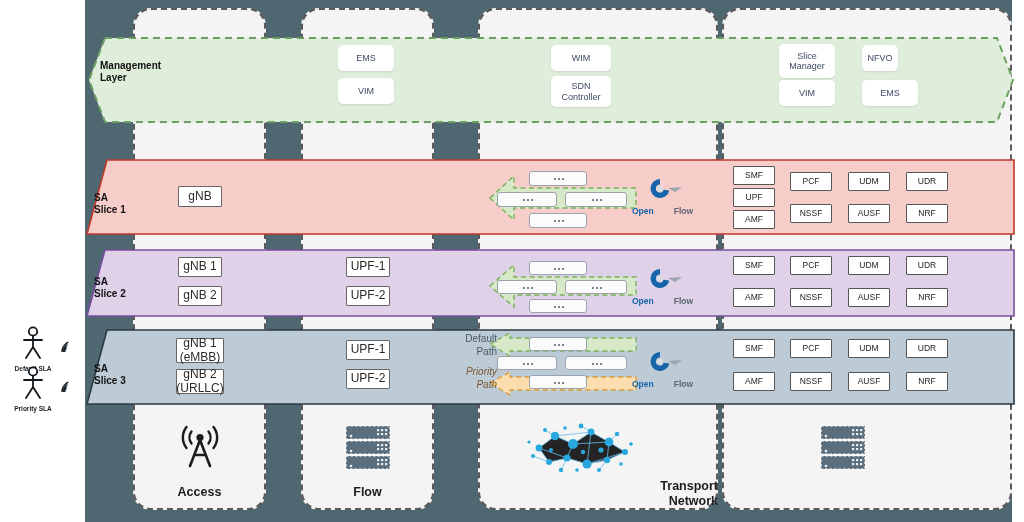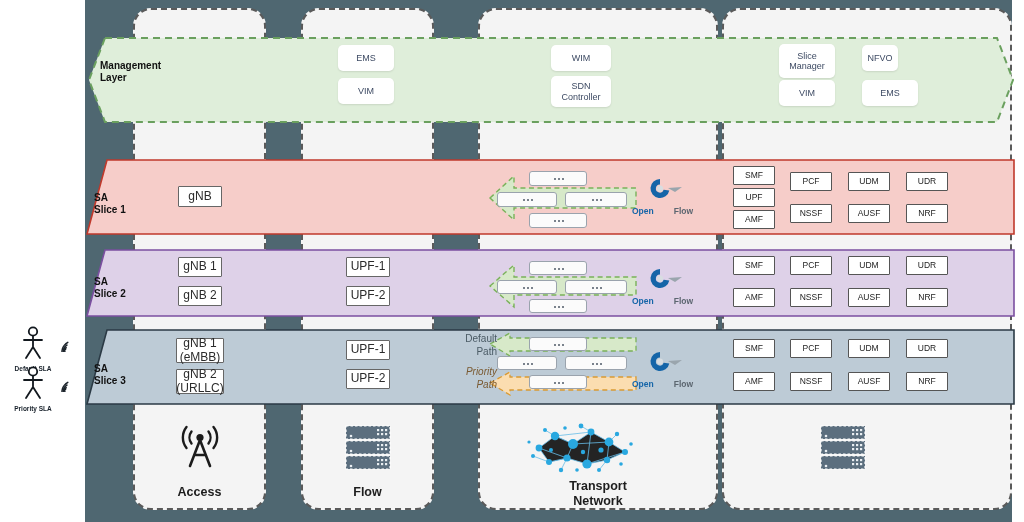--- a/index.html
+++ b/index.html
@@ -168,21 +168,21 @@
           <rect x="42" y="35" width="2.2" height="2.2"></rect>
         <rect x="34" y="39" width="2.2" height="2.2"></rect>
           <rect x="38" y="39" width="2.2" height="2.2"></rect>
           <rect x="42" y="39" width="2.2" height="2.2"></rect>
       </g>
     </svg>
   </div>
 
   <div class="domain-label" style="left:133px;top:485px;width:133px;">Access</div>
   <div class="domain-label" style="left:301px;top:485px;width:133px;">Flow</div>
-  <div class="domain-label" style="left:478px;top:479px;width:240px;white-space:pre-line;">Transport
+  <div class="domain-label" style="left:478px;top:479px;width:240px;white-space:pre-line;text-align:right;">Transport
 Network</div>
 
   <svg class="band" style="left:85px;top:36px;width:930px;height:88px;" viewBox="0 0 930 88" preserveAspectRatio="none">
     <polygon points="20,2 912,2 928,44 912,86 20,86 4,44" fill="#dfeeda" stroke="#6aa05e" stroke-width="2" stroke-dasharray="7,5" vector-effect="non-scaling-stroke"></polygon>
   </svg>
   <div class="band-label" style="left:100px;top:60px;">Management
 Layer</div>
 
   <div class="nf mgmt" style="left:338px;top:45px;width:56px;height:26px;">EMS</div>
   <div class="nf mgmt" style="left:338px;top:78px;width:56px;height:26px;">VIM</div>

